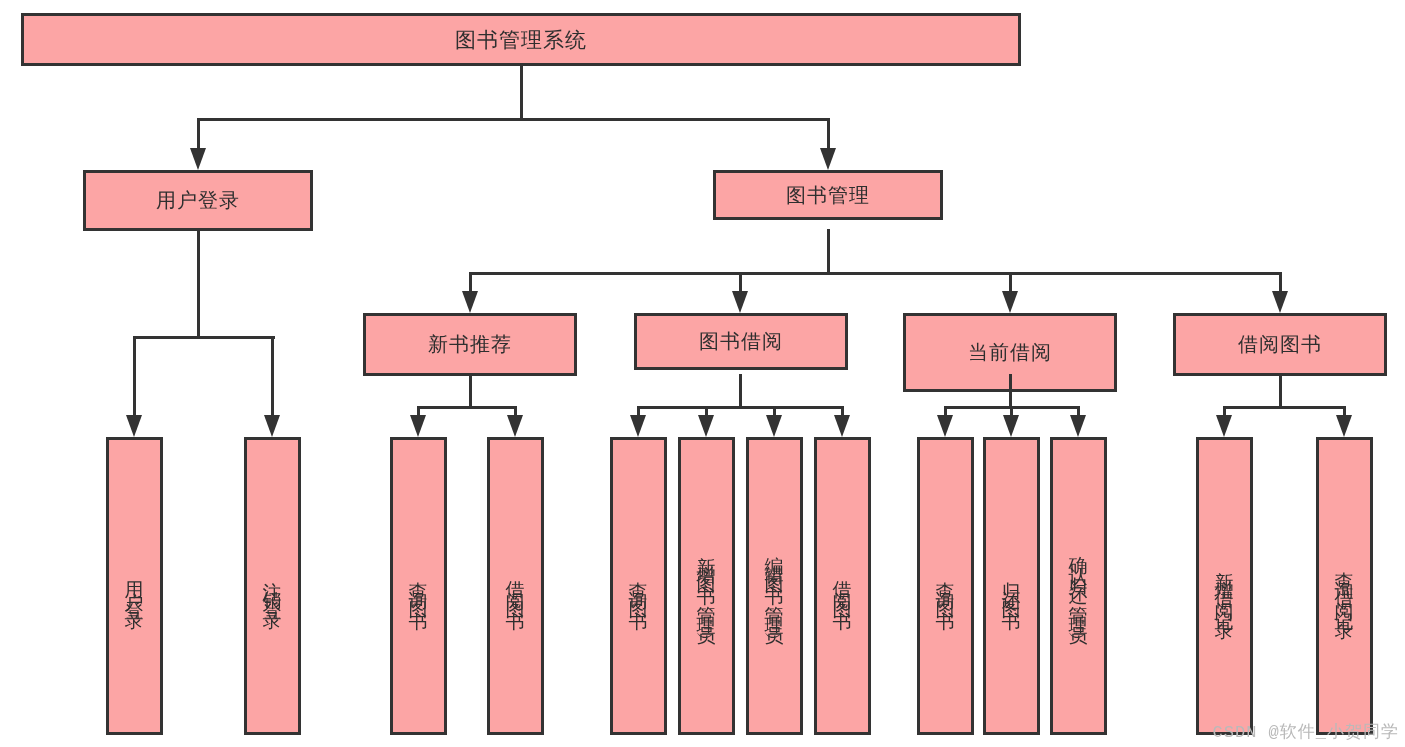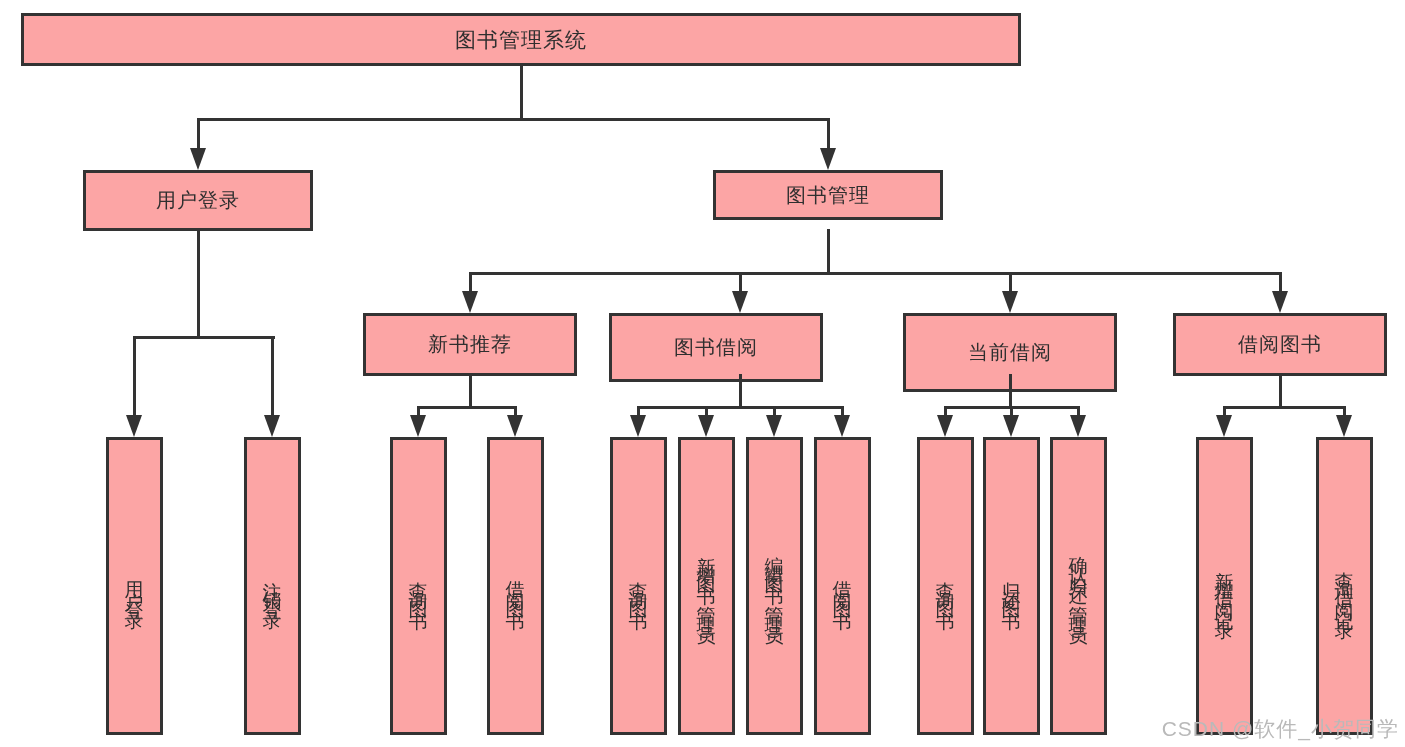--- a/index.html
+++ b/index.html
@@ -47,24 +47,25 @@
     position:absolute;
     width:0;height:0;
     border-left:8px solid transparent;
     border-right:8px solid transparent;
     border-top:22px solid var(--line);
   }
   .watermark{
     position:absolute;
     right:6px;
     bottom:4px;
-    font-size:21px;
+    font-size:17px;
     color:var(--watermark);
     letter-spacing:1px;
     white-space:nowrap;
+    font-family:Liberation Mono, monospace;
   }
 </style>
 </head>
 <body>
 
 <div class="stage">
 
   <div class="box root" style="left:21px;top:13px;width:1000px;height:53px">
     <span class="lbl">图书管理系统</span>
   </div>
@@ -72,21 +73,21 @@
   <div class="box" style="left:83px;top:170px;width:230px;height:61px">
     <span class="lbl">用户登录</span>
   </div>
   <div class="box" style="left:713px;top:170px;width:230px;height:50px">
     <span class="lbl">图书管理</span>
   </div>
 
   <div class="box" style="left:363px;top:313px;width:214px;height:63px">
     <span class="lbl">新书推荐</span>
   </div>
-  <div class="box" style="left:609px;top:313px;width:214px;height:69px">
+  <div class="box" style="left:634px;top:313px;width:214px;height:57px">
     <span class="lbl">图书借阅</span>
   </div>
   <div class="box" style="left:903px;top:313px;width:214px;height:79px">
     <span class="lbl">当前借阅</span>
   </div>
   <div class="box" style="left:1173px;top:313px;width:214px;height:63px">
     <span class="lbl">借阅图书</span>
   </div>
 
   <div class="box leaf" style="left:106px">

